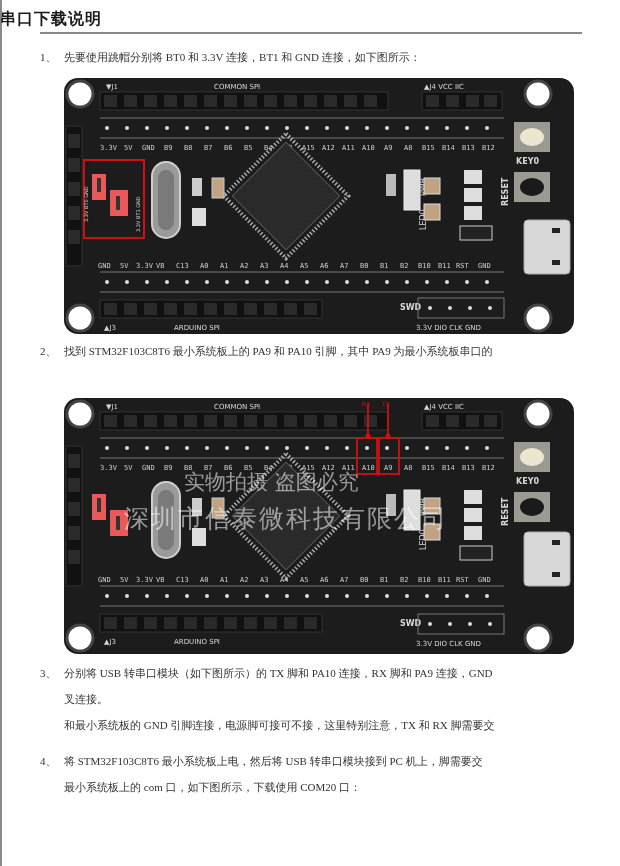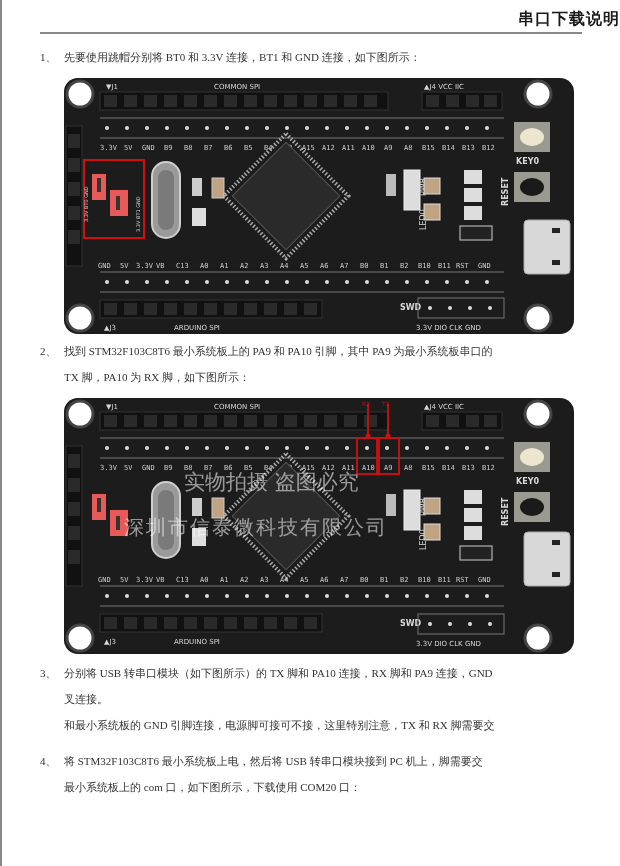--- a/index.html
+++ b/index.html
@@ -1,18 +1,18 @@
 <!DOCTYPE html>
 <html><head>
 <meta charset="utf-8">
 <style>
   html,body{margin:0;padding:0;}
   body{width:620px;height:866px;background:#ffffff;position:relative;overflow:hidden;font-family:"DejaVu Sans","Liberation Sans",sans-serif;color:#222;}
   .left-bar{position:absolute;left:0;top:0;width:2px;height:866px;background:#8a8a8a;}
-  .title{position:absolute;left:0;width:620px;top:9px;text-align:right;font-size:16px;font-weight:bold;color:#1a1a1a;letter-spacing:1px;}
+  .title{position:absolute;left:0;width:620px;top:9px;text-align:left;font-size:16px;font-weight:bold;color:#1a1a1a;letter-spacing:1px;}
   .title-rule{position:absolute;left:40px;top:32px;width:542px;height:2px;background:#888;}
   .para{position:absolute;left:40px;width:560px;font-size:11px;line-height:26px;color:#333;font-family:Liberation Serif, serif;}
   .para .num{display:inline-block;width:24px;}
   .para .cont{padding-left:24px;display:block;}
   .board{position:absolute;left:64px;}
   .board svg{display:block;}
   .pin-lbl{font-family:"DejaVu Sans Mono","Liberation Mono",monospace;font-size:7px;fill:#cfcfcf;}
   .silk{font-family:"DejaVu Sans","Liberation Sans",sans-serif;fill:#d8d8d8;}
   .wm{position:absolute;font-family:"DejaVu Sans","Liberation Sans",sans-serif;color:rgba(255,255,255,0.55);pointer-events:none;white-space:nowrap;}
 </style>
@@ -233,21 +233,20 @@
         <circle cx="386" cy="230" r="2"></circle>
         <circle cx="406" cy="230" r="2"></circle>
         <circle cx="426" cy="230" r="2"></circle>
       </g>
     <text class="silk" x="352" y="252" font-size="7">3.3V DIO CLK GND</text>
   </svg>
 </div>
 
 <div class="para" style="top:338px;">
   <span class="num">2、</span><span>找到 STM32F103C8T6 最小系统板上的 PA9 和 PA10 引脚，其中 PA9 为最小系统板串口的</span>
-  <span class="cont">TX 脚，PA10 为 RX 脚，如下图所示：</span>
 </div>
 
 <div class="board" style="top:398px;">
   <svg width="510" height="256" viewBox="0 0 510 256">
     <rect x="0" y="0" width="510" height="256" rx="14" fill="#1c1c1c"></rect>
     <circle cx="16" cy="16" r="13" fill="#ffffff" stroke="#444" stroke-width="3"></circle>
     <circle cx="474" cy="16" r="13" fill="#ffffff" stroke="#444" stroke-width="3"></circle>
     <circle cx="16" cy="240" r="13" fill="#ffffff" stroke="#444" stroke-width="3"></circle>
     <circle cx="474" cy="240" r="13" fill="#ffffff" stroke="#444" stroke-width="3"></circle>
     <rect x="36" y="14" width="288" height="18" fill="#111" stroke="#333"></rect>
@@ -442,21 +441,21 @@
     <g fill="#dcdcdc">
         <circle cx="366" cy="226" r="2"></circle>
         <circle cx="386" cy="226" r="2"></circle>
         <circle cx="406" cy="226" r="2"></circle>
         <circle cx="426" cy="226" r="2"></circle>
       </g>
     <text class="silk" x="352" y="248" font-size="7">3.3V DIO CLK GND</text>
   </svg>
 
   <div class="wm" style="left:120px;top:70px;font-size:21px;">实物拍摄 盗图必究</div>
-  <div class="wm" style="left:60px;top:116px;font-size:20px;letter-spacing:2px;">深圳市信泰微科技有限公司</div>
+  <div class="wm" style="left:60px;top:104px;font-size:25px;letter-spacing:2px;">深圳市信泰微科技有限公司</div>
 </div>
 
 <div class="para" style="top:660px;">
   <span class="num">3、</span><span>分别将 USB 转串口模块（如下图所示）的 TX 脚和 PA10 连接，RX 脚和 PA9 连接，GND</span>
   <span class="cont">叉连接。</span>
   <span class="cont">和最小系统板的 GND 引脚连接，电源脚可接可不接，这里特别注意，TX 和 RX 脚需要交</span>
 </div>
 
 <div class="para" style="top:748px;">
   <span class="num">4、</span><span>将 STM32F103C8T6 最小系统板上电，然后将 USB 转串口模块接到 PC 机上，脚需要交</span>

